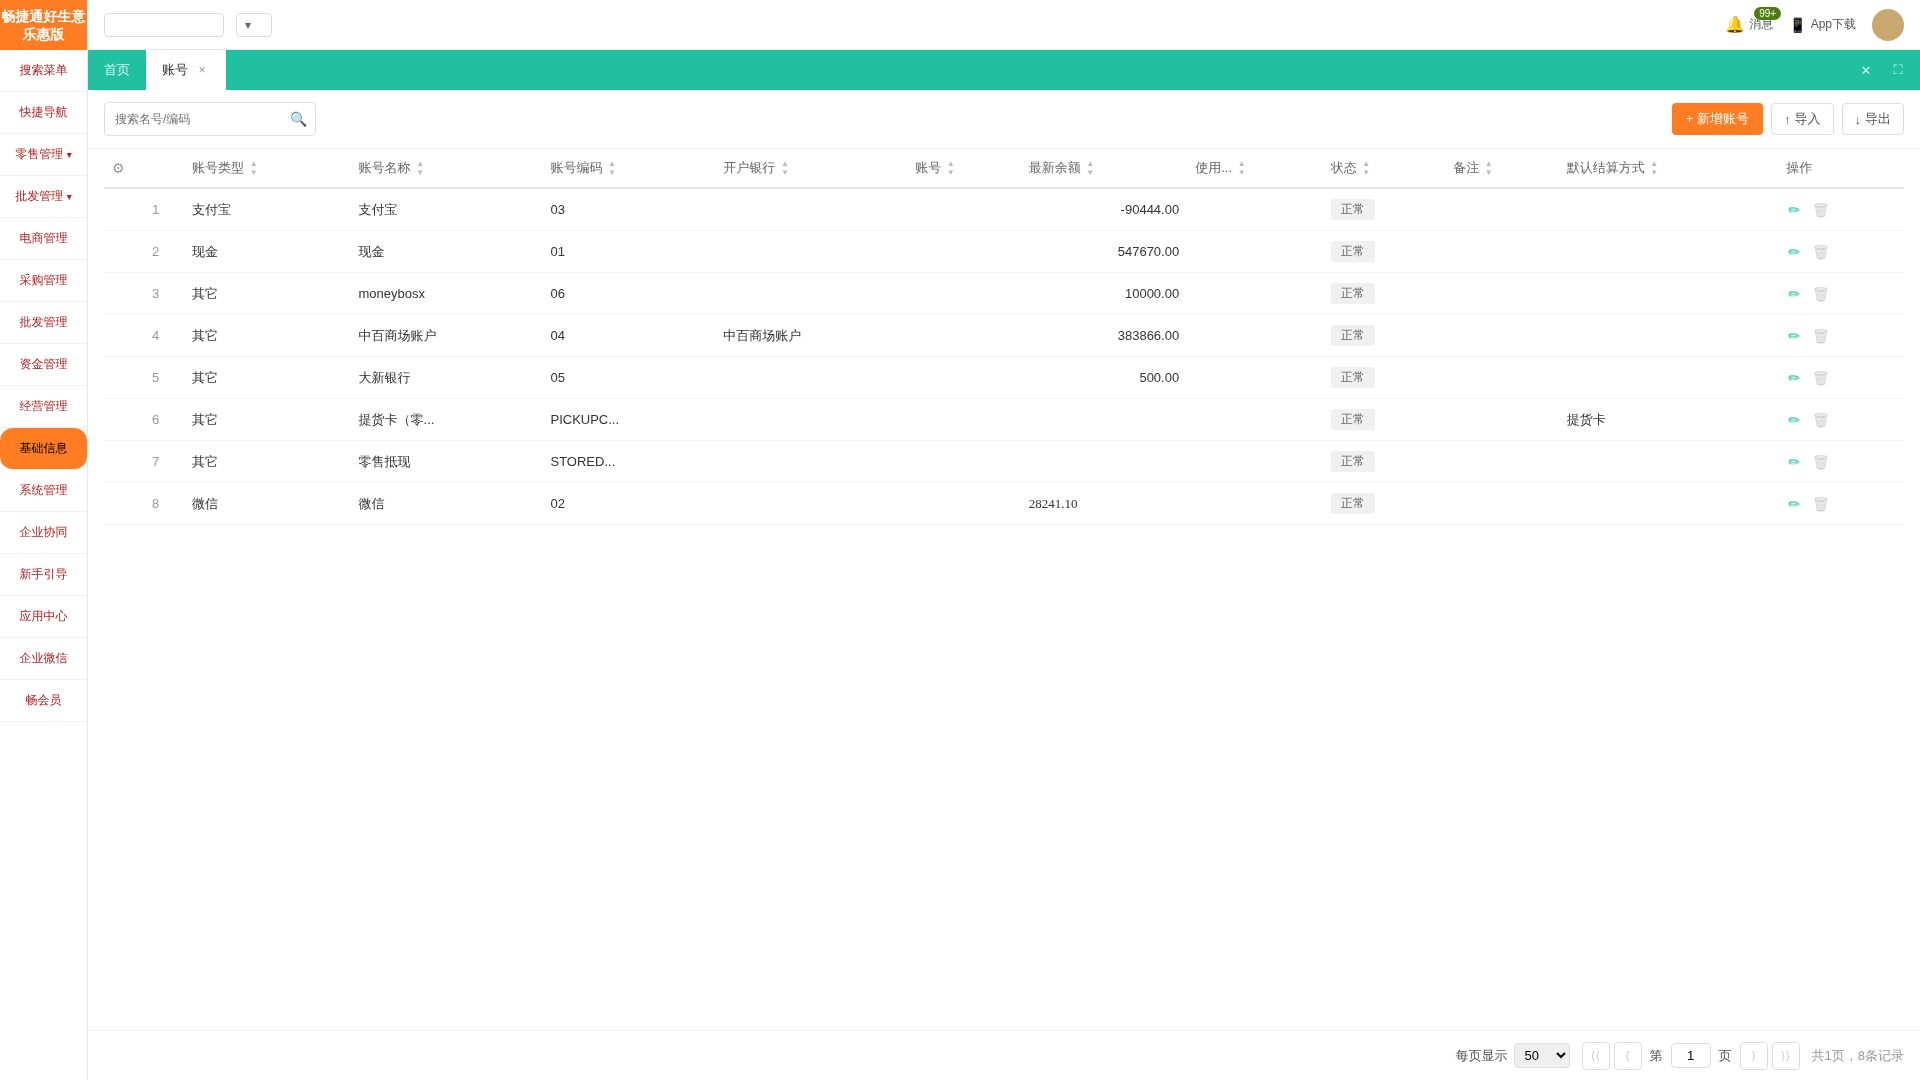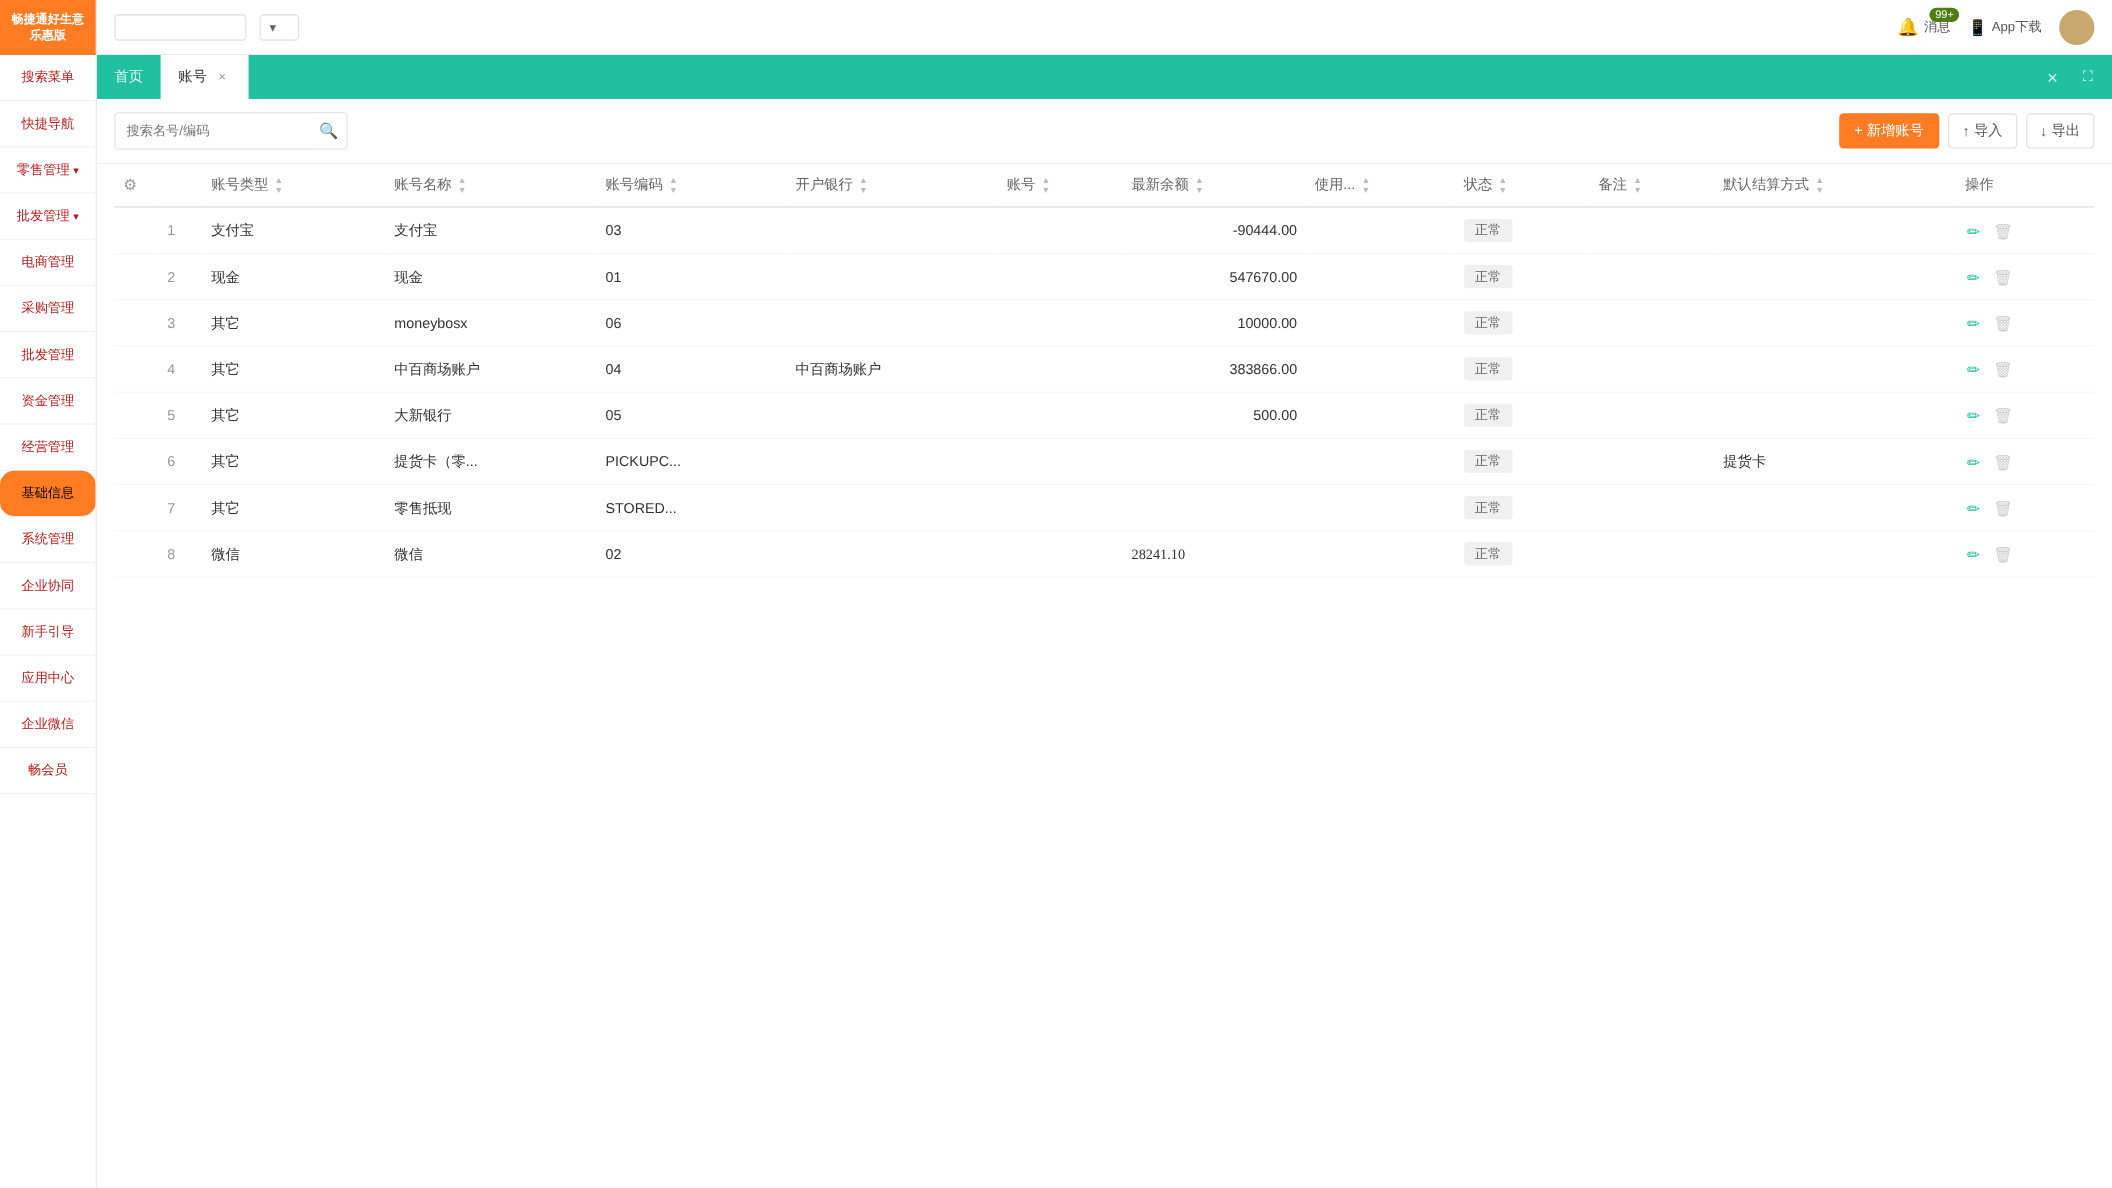--- a/index.html
+++ b/index.html
@@ -18,21 +18,21 @@
       background: #ff7c22;
       height: 50px;
       display: flex;
       align-items: center;
       justify-content: center;
       color: white;
       font-size: 12px;
       font-weight: bold;
       flex-shrink: 0;
     }
-    .sidebar-logo-text { font-size: 11px; color: white; text-align: center; line-height: 1.3; }
+    .sidebar-logo-text { font-size: 14px; color: white; text-align: center; line-height: 1.3; }
     .sidebar-menu {
       flex: 1;
       overflow-y: auto;
       display: flex;
       flex-direction: column;
     }
     .sidebar-item {
       padding: 12px 8px;
       text-align: center;
       cursor: pointer;
@@ -681,15 +681,35 @@
       <div class="action-btns">
         <span class="action-btn" title="编辑">✏</span>
         <span class="action-btn delete" title="删除">🗑</span>
       </div>
     </td>
   </tr>
           </tbody>
       </table>
     </div>
 
+    <div class="pagination-bar">
+      <div class="per-page">
+        <span>每页显示</span>
+        <select>
+          <option>50</option>
+          <option>20</option>
+          <option>100</option>
+        </select>
+      </div>
+      <div class="page-nav">
+        <div class="page-btn disabled">⟨⟨</div>
+        <div class="page-btn disabled">⟨</div>
+        <span style="margin:0 4px;">第</span>
+        <input type="text" class="page-input" value="1" style="">
+        <span style="margin:0 4px;">页</span>
+        <div class="page-btn disabled">⟩</div>
+        <div class="page-btn disabled">⟩⟩</div>
+      </div>
+      <span class="total-info">共1页，8条记录</span>
+    </div>
 
   </div>
 </div>
 
 </body></html>

